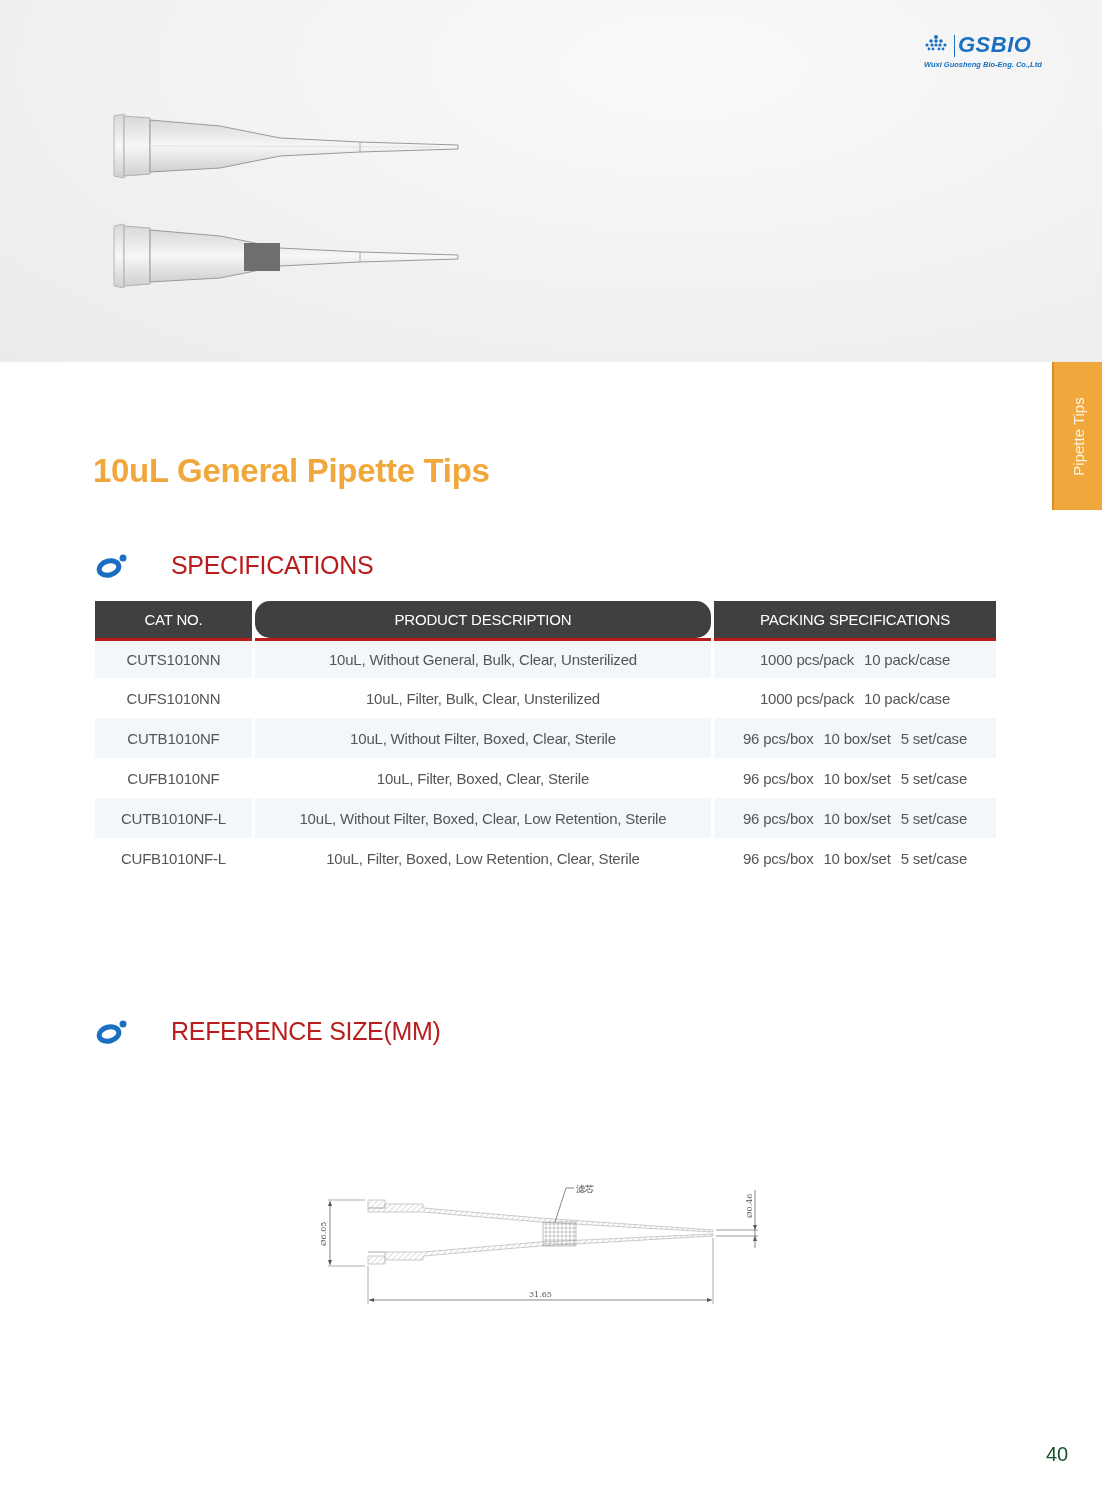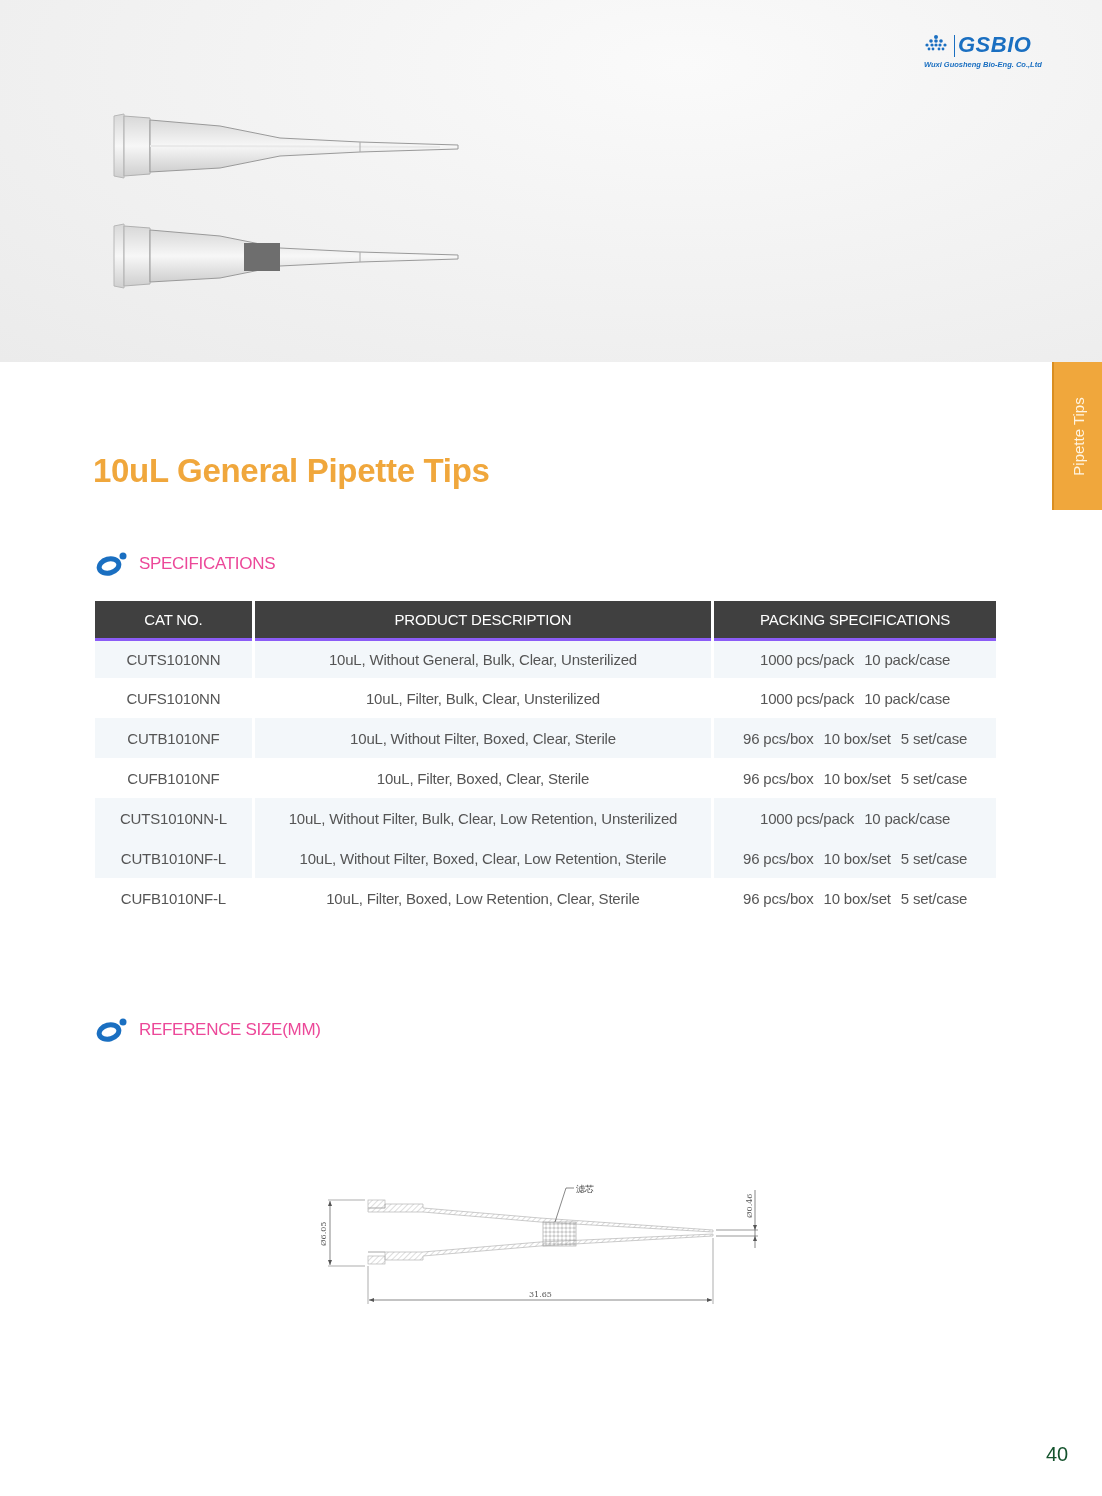--- a/index.html
+++ b/index.html
@@ -36,41 +36,41 @@
 
     
     .page-title {
       position: absolute; left: 93px; top: 452px; font-size: 33px; font-weight: bold;
       color: #f0a73c; letter-spacing: -0.3px; white-space: nowrap;
     }
 
     
     .section-head { position: absolute; left: 96px; display: flex; align-items: center; }
     .section-head svg { width: 32px; height: 26px; margin-right: 11px; }
-    .section-head span { font-size: 17px; color: #ec4899; letter-spacing: -0.3px; white-space: nowrap; }
+    .section-head span { font-size: 25px; color: #b91c1c; letter-spacing: -0.3px; white-space: nowrap; margin-left: 32px; }
     .sh-spec { top: 551px; }
     .sh-ref { top: 1017px; }
 
     
     .spec-table {
       position: absolute; left: 95px; top: 601px; width: 907px;
       border-collapse: separate; border-spacing: 3px 0; margin-left: -3px;
     }
     .spec-table th {
       background: #404040; color: #ffffff; font-weight: normal; font-size: 15px;
       height: 37px; text-align: center; letter-spacing: -0.2px;
     }
     .spec-table td {
       height: 40px; text-align: center; font-size: 15px; color: #555555; letter-spacing: -0.2px;
       white-space: nowrap;
     }
     .spec-table tr.odd td { background: #f3f7fa; }
-    .spec-table tr.first td { border-top: 3px solid #8b5cf6; }
+    .spec-table tr.first td { border-top: 3px solid #b91c1c; }
     .col1 { width: 158px; }
-    .col2 { width: 458px; }
+    .col2 { width: 458px; border-radius: 15px; }
     .col3 { width: 283px; }
     .pack span { display: inline-block; margin: 0 5px; }
 
     
     .drawing { position: absolute; left: 300px; top: 1170px; width: 480px; height: 140px; }
 
     .page-num {
       position: absolute; left: 1046px; top: 1443px; font-size: 20px; color: #14532d;
     }
   </style>
@@ -163,25 +163,20 @@
       <td>CUTB1010NF</td>
       <td>10uL, Without Filter, Boxed, Clear, Sterile</td>
       <td class="pack"><span>96 pcs/box</span><span>10 box/set</span><span>5 set/case</span></td>
     </tr>
     <tr>
       <td>CUFB1010NF</td>
       <td>10uL, Filter, Boxed, Clear, Sterile</td>
       <td class="pack"><span>96 pcs/box</span><span>10 box/set</span><span>5 set/case</span></td>
     </tr>
     <tr class="odd">
-      <td>CUTS1010NN-L</td>
-      <td>10uL, Without Filter, Bulk, Clear, Low Retention, Unsterilized</td>
-      <td class="pack"><span>1000 pcs/pack</span><span>10 pack/case</span></td>
-    </tr>
-    <tr class="odd">
       <td>CUTB1010NF-L</td>
       <td>10uL, Without Filter, Boxed, Clear, Low Retention, Sterile</td>
       <td class="pack"><span>96 pcs/box</span><span>10 box/set</span><span>5 set/case</span></td>
     </tr>
     <tr>
       <td>CUFB1010NF-L</td>
       <td>10uL, Filter, Boxed, Low Retention, Clear, Sterile</td>
       <td class="pack"><span>96 pcs/box</span><span>10 box/set</span><span>5 set/case</span></td>
     </tr>
   </tbody>

